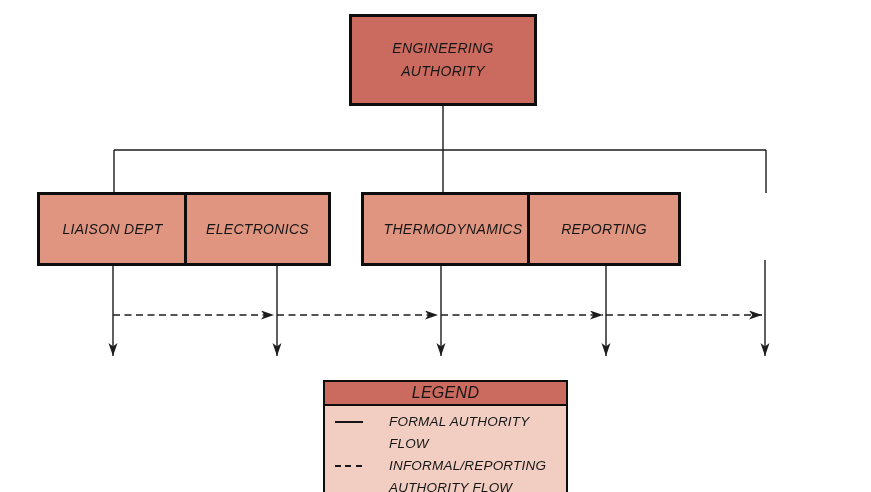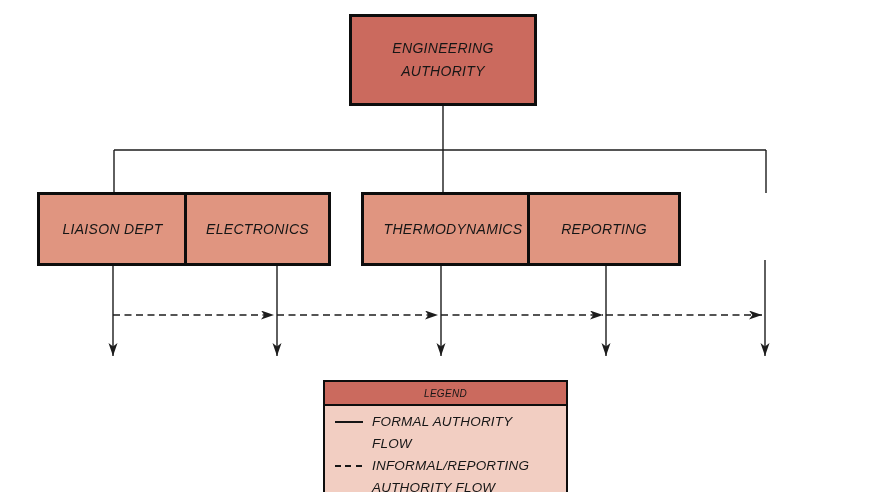--- a/index.html
+++ b/index.html
@@ -69,31 +69,31 @@
     z-index: 1;
   }
   .legend-header {
     box-sizing: border-box;
     height: 24px;
     background: #CB6A5E;
     border-bottom: 2.5px solid #0d0d0d;
     display: flex;
     align-items: center;
     justify-content: center;
-    font-size: 10px;
+    font-size: 16px;
     letter-spacing: 0.3px;
     color: #161616;
   }
   .legend-body {
     padding: 5px 8px 6px 10px;
   }
   .legend-row {
     display: flex;
     align-items: flex-start;
-    gap: 9px;
+    gap: 26px;
   }
   .swatch {
     flex: 0 0 28px;
     width: 28px;
     height: 2px;
     margin-top: 10px;
   }
   .swatch.solid {
     background: #161616;
   }

